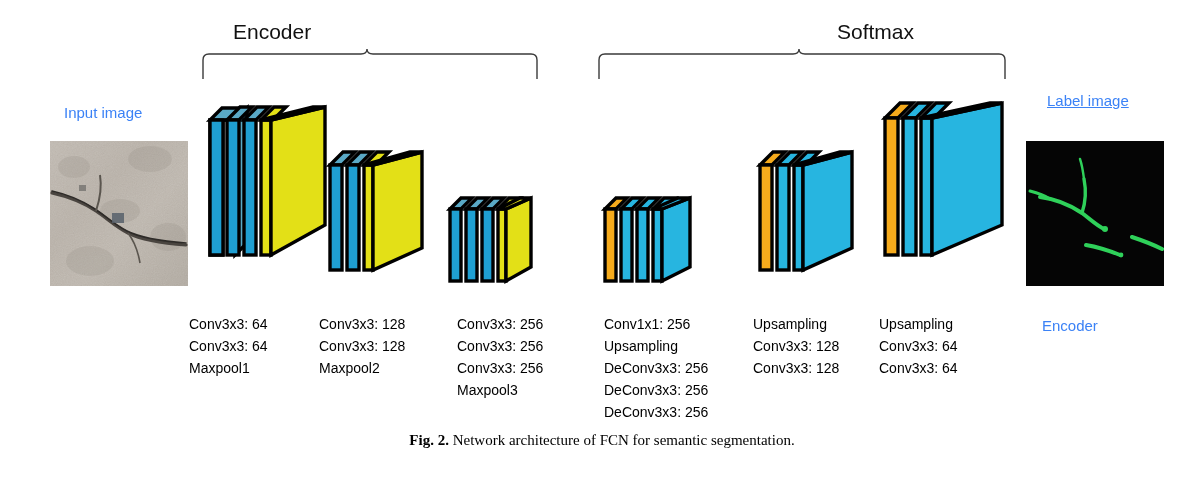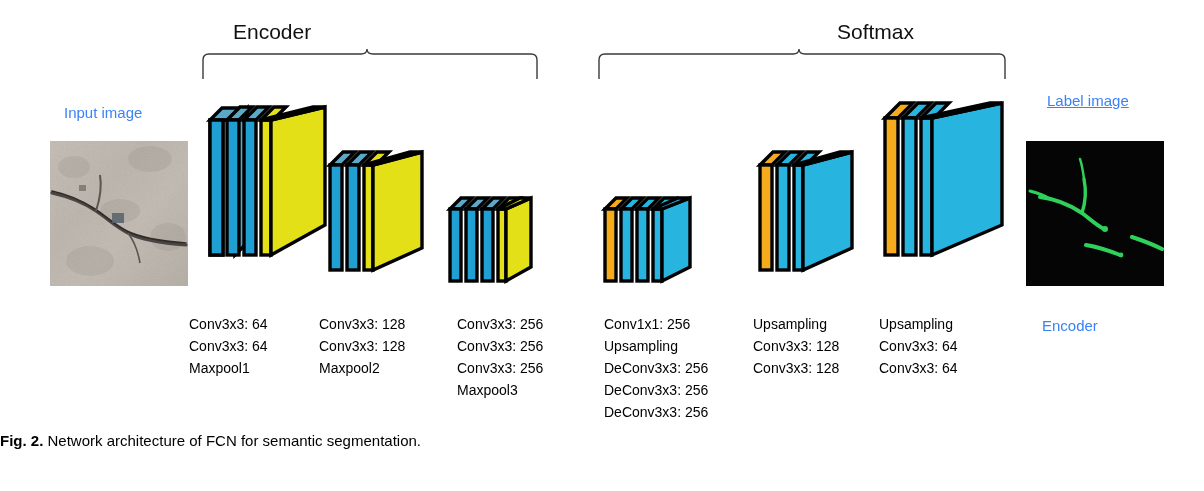--- a/index.html
+++ b/index.html
@@ -27,22 +27,22 @@
   }
   .col div{white-space:nowrap;}
 
   
   .stack{position:absolute;}
 
   
   .imgbox{position:absolute;overflow:hidden;}
 
   .caption{
-    position:absolute;width:100%;
-    font-family:Liberation Sans, sans-serif;font-size:15px;color:#000;
+    position:absolute;width:100%;text-align:center;
+    font-family:Liberation Serif, serif;font-size:15px;color:#000;
   }
   .caption b{font-weight:bold;}
 </style>
 </head>
 <body>
 
 <div class="fig">
 
   <div class="abs sec-label" style="left:233px;top:20px;">Encoder</div>
 

